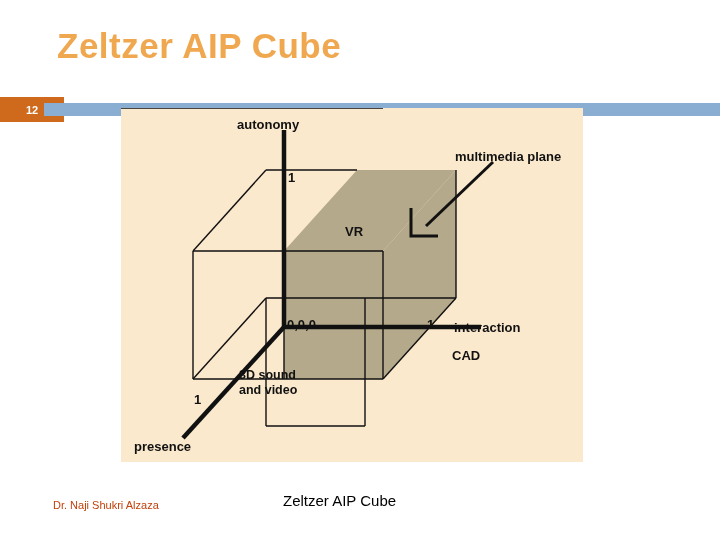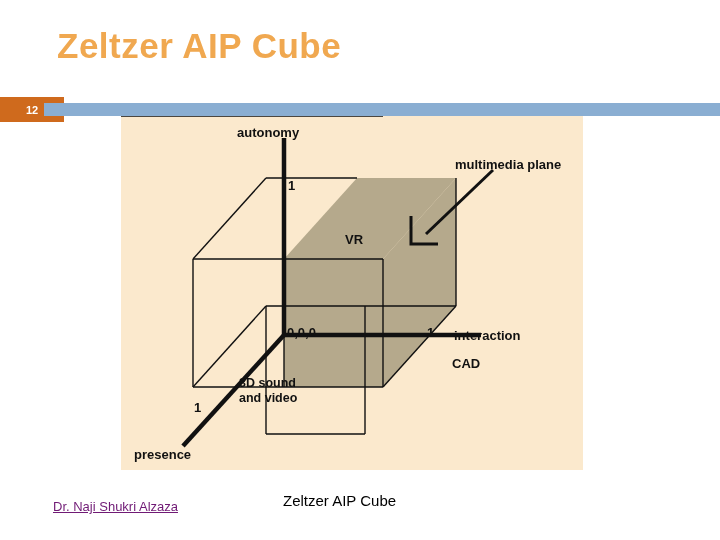--- a/index.html
+++ b/index.html
@@ -49,44 +49,43 @@
     top: 103px;
     width: 676px;
     height: 13px;
     background: #8aaed2;
   }
 
   
   .figure-wrap {
     position: absolute;
     left: 121px;
-    top: 116px;
+    top: 108px;
     width: 462px;
     height: 354px;
     background: #fbe9cd;
   }
   .figure-wrap svg {
     display: block;
   }
 
   .fig-caption {
     position: absolute;
     left: 283px;
     top: 492px;
     font-size: 15px;
     color: #000000;
   }
 
   .author {
     position: absolute;
     left: 53px;
     top: 499px;
-    font-size: 13px;
-    color: #701a75;
-    text-decoration: underline;
+    font-size: 11px;
+    color: #c2410c;
   }
 
   .svg-label {
     font-family: "Liberation Sans", sans-serif;
     font-size: 13px;
     font-weight: bold;
     fill: #111111;
   }
   .svg-label-sm {
     font-family: "Liberation Sans", sans-serif;

